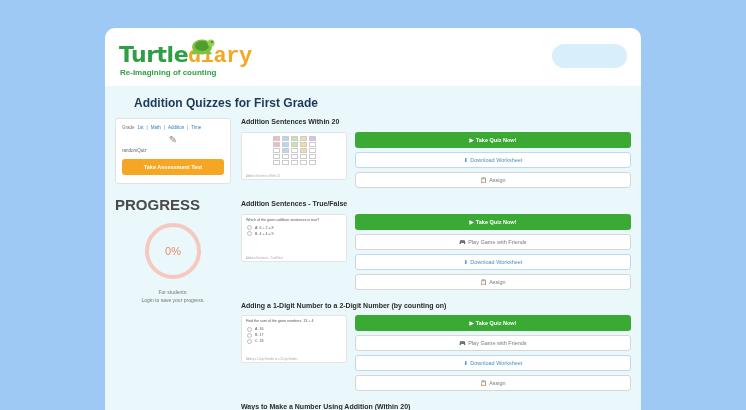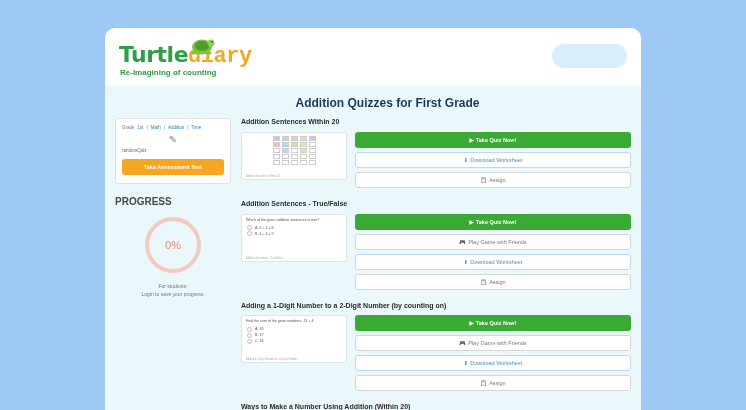--- a/index.html
+++ b/index.html
@@ -36,21 +36,21 @@
   .tagline{
     position:absolute;left:1px;top:32px;font-size:8px;color:#2e9f45;
     font-weight:bold;
   }
   .search-pill{
     position:absolute;right:14px;top:16px;width:75px;height:24px;
     background:#d8eefb;border-radius:12px;
   }
   
   .page-title{
-    text-align:center;font-size:12px;font-weight:bold;color:#1b3a57;
+    text-align:left;font-size:12px;font-weight:bold;color:#1b3a57;
     margin-top:10px;margin-bottom:8px;padding-left:29px;
   }
   .content{
     position:relative;padding:0 10px 0 10px;display:flex;gap:10px;
   }
   .left-col{width:116px;flex:0 0 116px;}
   .right-col{flex:1;}
   
   .assess-card{
     background:#ffffff;border:1px solid #e2e2e2;border-radius:3px;
@@ -72,21 +72,21 @@
     font-size:5.5px;padding:4px 2px;cursor:pointer;
     border:1px solid transparent;
   }
   .btn-orange{background:#f5a623;color:#fff;font-weight:bold;}
   .btn-green{background:#3aaa35;color:#fff;font-weight:bold;}
   .btn-ghost{background:#fff;border:1px solid #d6d6d6;color:#7a7a7a;}
   .btn-ghost-blue{background:#fff;border:1px solid #bcd9ef;color:#4a90c4;}
   
   .progress-box{margin-top:12px;}
   .progress-title{
-    font-size:10px;font-weight:bold;color:#4a4a4a;margin-bottom:10px;
+    font-size:15px;font-weight:bold;color:#4a4a4a;margin-bottom:10px;
   }
   .ring-wrap{display:flex;justify-content:center;}
   .ring{
     width:48px;height:48px;border-radius:50%;
     border:4px solid #f6c9c0;
     display:flex;align-items:center;justify-content:center;
     color:#f08a6c;font-size:11px;
   }
   .progress-note{
     text-align:center;font-size:5px;color:#777;margin-top:10px;line-height:1.5;

